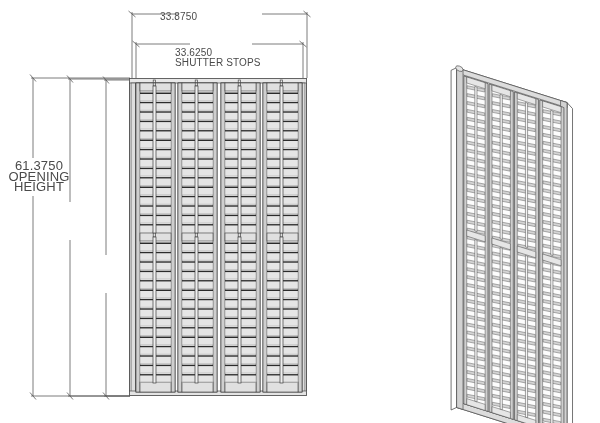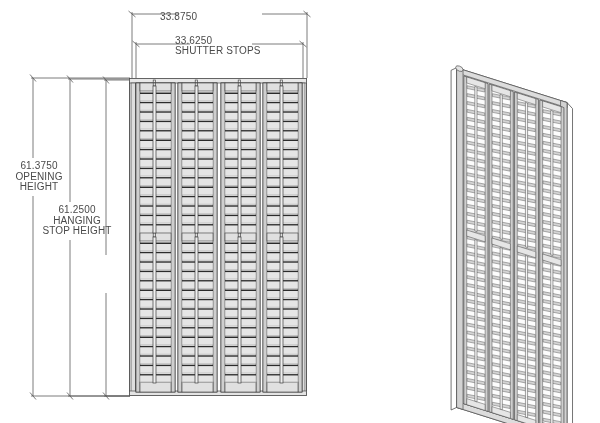--- a/index.html
+++ b/index.html
@@ -9,50 +9,45 @@
   #stage{position:absolute;left:0;top:0;width:600px;height:423px;}
 
   
   .dim-text{position:absolute;text-align:left;line-height:10px;
             font-size:10px;letter-spacing:.15px;color:#4a4a4a;
             white-space:nowrap;user-select:none;}
   .dim-text .val{display:block;}
   .dim-text .cap{display:block;}
 
   .dim-left{position:absolute;text-align:center;line-height:10.5px;
-            font-size:10px;letter-spacing:.15px;color:#4a4a4a;}
+            font-size:13px;letter-spacing:.15px;color:#4a4a4a;}
 
   
   svg.layer{position:absolute;left:0;top:0;width:600px;height:423px;overflow:visible;}
 </style>
 </head>
 <body>
 
 <div id="stage">
 
   <div class="dim-text" style="left:160px;top:12px;width:120px;">
     <span class="val">33.8750</span>
   </div>
 
-  <div class="dim-text" style="left:175px;top:36px;width:90px;">
+  <div class="dim-text" style="left:175px;top:48px;width:90px;">
     <span class="val">33.6250</span>
     <span class="cap">SHUTTER STOPS</span>
   </div>
 
   <div class="dim-left" style="left:8px;top:161px;width:62px;">
     <span class="val">61.3750</span>
     <span class="cap">OPENING</span>
     <span class="cap">HEIGHT</span>
   </div>
 
-  <div class="dim-left" style="left:38px;top:205px;width:78px;">
-    <span class="val">61.2500</span>
-    <span class="cap">HANGING STOP</span>
-    <span class="cap">HEIGHT</span>
-  </div>
 
 
   <svg class="layer" viewBox="0 0 600 423">
 
     <g stroke="#5a5a5a" stroke-width="0.8" fill="none">
       <line x1="132" y1="14" x2="178" y2="14"></line>
       <line x1="262" y1="14" x2="307" y2="14"></line>
       <line x1="128.5" y1="11" x2="135.5" y2="17"></line>
       <line x1="303.5" y1="11" x2="310.5" y2="17"></line>
       <line x1="132" y1="12" x2="132" y2="78"></line>

